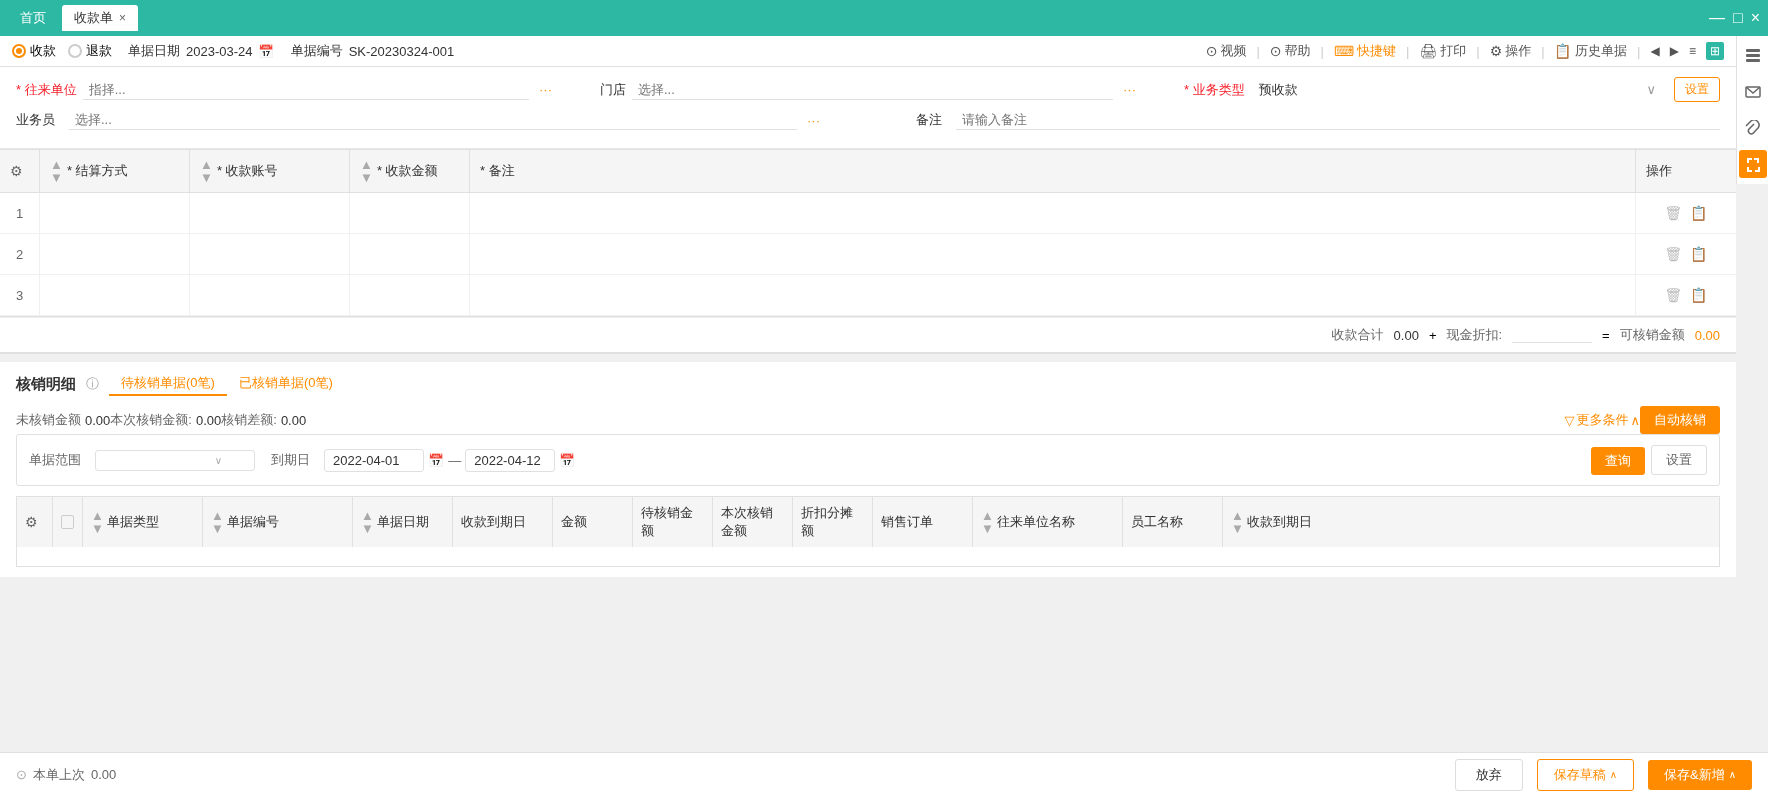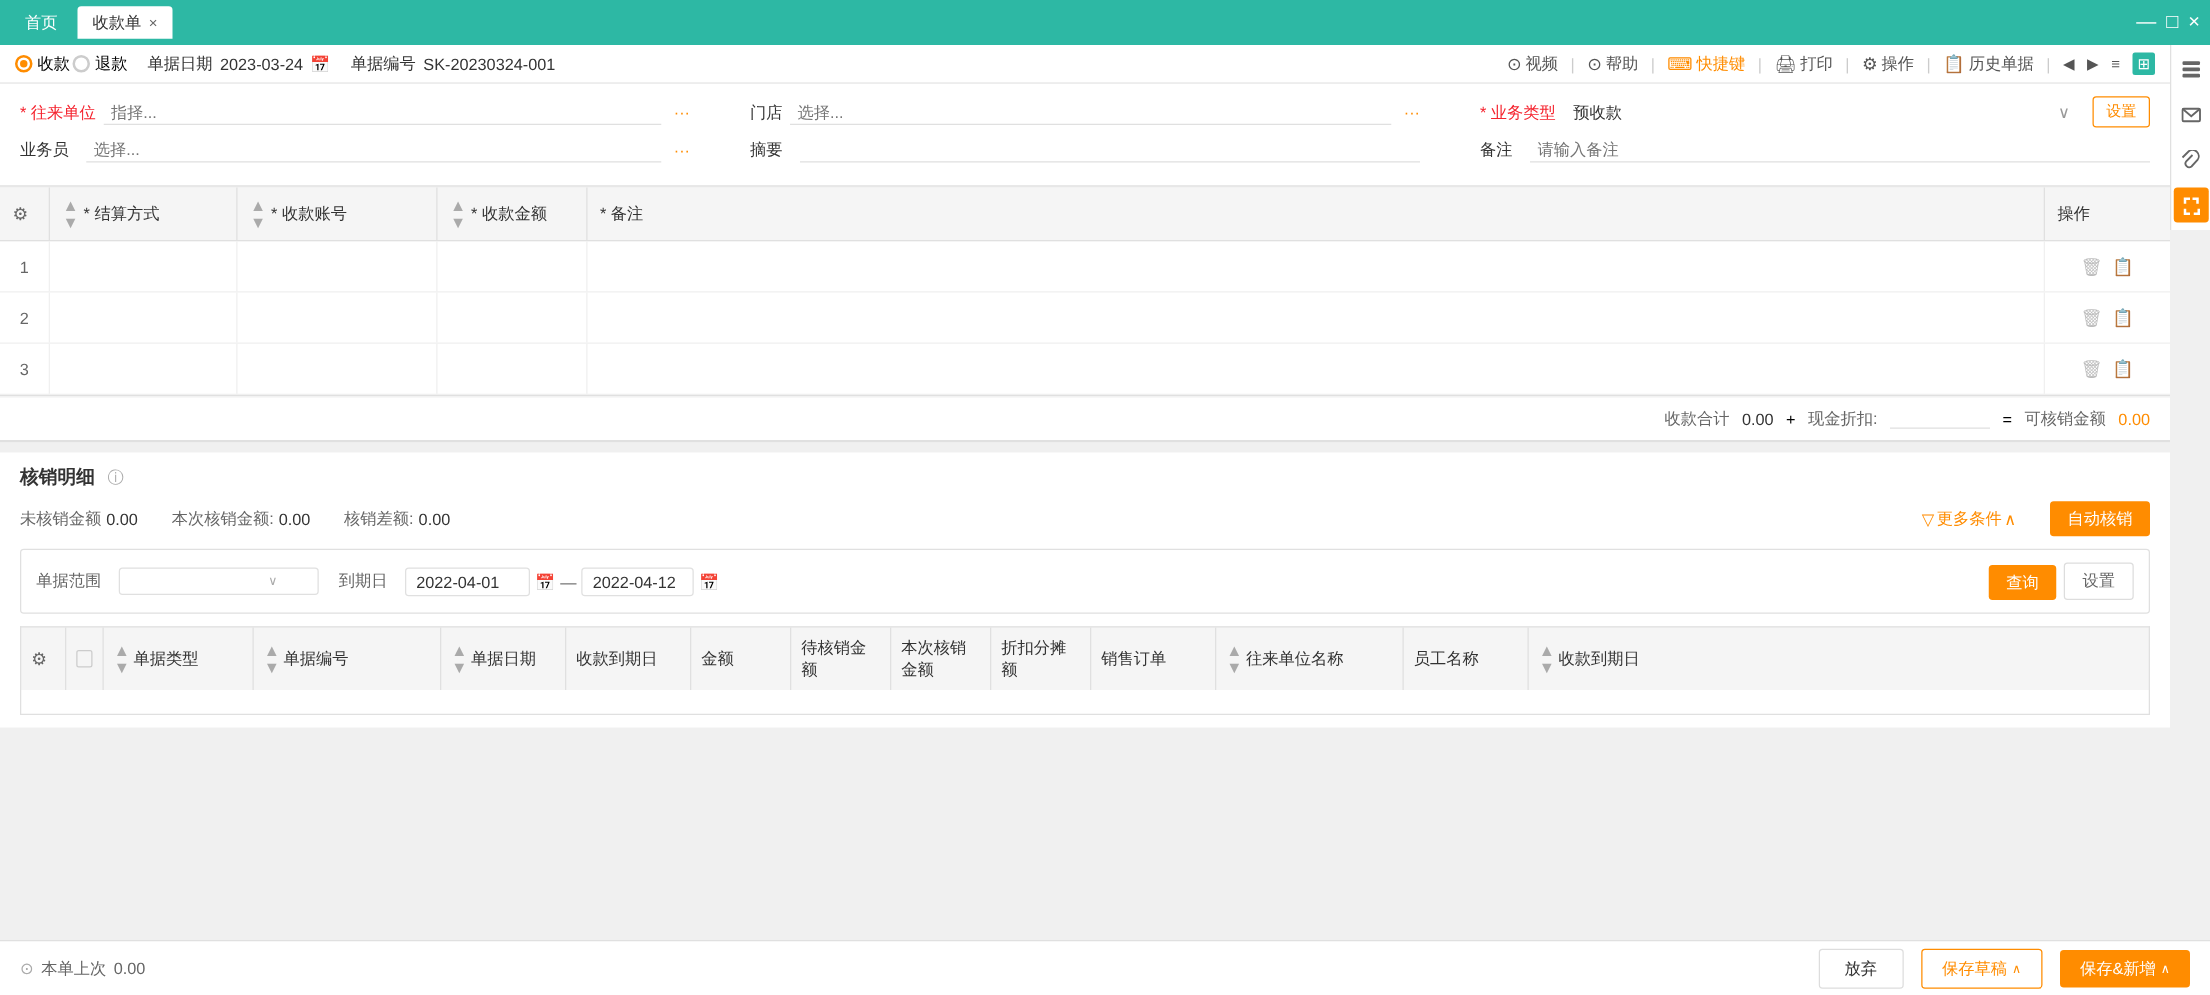--- a/index.html
+++ b/index.html
@@ -20,21 +20,21 @@
     }
     .tab-close { color: #666; cursor: pointer; font-size: 12px; }
     .tab-bar-right { display: flex; align-items: center; gap: 8px; }
     .tab-bar-right span { color: #fff; font-size: 16px; cursor: pointer; }
 
     
     .toolbar {
       background: #fff; border-bottom: 1px solid #e0e0e0; padding: 6px 12px;
       display: flex; align-items: center; gap: 16px;
     }
-    .radio-group { display: flex; align-items: center; gap: 2px; text-align: right; }
+    .radio-group { display: flex; align-items: center; gap: 12px; text-align: right; }
     .radio-item { display: flex; align-items: center; gap: 4px; cursor: pointer; }
     .radio-dot { width: 14px; height: 14px; border-radius: 50%; border: 2px solid #ccc; display: inline-block; position: relative; }
     .radio-dot.active { border-color: #ff8c00; }
     .radio-dot.active::after { content:''; width:6px; height:6px; background:#ff8c00; border-radius:50%; position:absolute; top:2px; left:2px; }
     .toolbar-actions { display: flex; align-items: center; gap: 10px; margin-left: auto; }
     .toolbar-action { display: flex; align-items: center; gap: 3px; color: #555; cursor: pointer; font-size: 12px; }
     .toolbar-action .icon { font-size: 14px; }
     .toolbar-action.highlight { color: #ff8c00; }
     .doc-info { display: flex; align-items: center; gap: 16px; }
     .doc-field { display: flex; align-items: center; gap: 6px; }
@@ -108,21 +108,21 @@
     .verification-section { background: #fff; padding: 10px 16px; }
     .section-title { display: flex; align-items: center; gap: 10px; margin-bottom: 10px; }
     .section-title h3 { font-size: 15px; color: #333; font-weight: 600; }
     .section-title .info-icon { color: #aaa; cursor: pointer; }
     .ver-tabs { display: flex; gap: 0; }
     .ver-tab {
       padding: 2px 12px; cursor: pointer; color: #ff8c00; font-size: 13px;
       border-bottom: 2px solid transparent;
     }
     .ver-tab.active { border-bottom-color: #ff8c00; }
-    .ver-stats { display: flex; align-items: center; gap: 27px; margin-bottom: 10px; }
+    .ver-stats { display: flex; align-items: center; gap: 0; margin-bottom: 0; }
     .ver-stat { display: flex; align-items: center; gap: 4px; }
     .ver-stat label { color: #666; }
     .ver-stat span { color: #333; }
     .filter-field { display: flex; align-items: center; gap: 6px; }
     .filter-field label { color: #666; white-space: nowrap; }
     .filter-field input {
       border: 1px solid #e0e0e0; border-radius: 3px; padding: 3px 8px; outline: none;
       width: 110px; color: #333; font-size: 13px;
     }
     .more-conditions { color: #ff8c00; cursor: pointer; font-size: 12px; display: flex; align-items: center; gap: 2px; }
@@ -294,24 +294,20 @@
         <button class="settings-btn" style="margin-left:12px;">设置</button>
       </div>
     </div>
     <div class="form-row">
       <div class="form-field" style="flex:2;">
         <label class="optional">业务员</label>
         <input type="text" style="width: 200px; margin-left: 8px;" placeholder="选择...">
         <span class="ellipsis">···</span>
       </div>
       <div style="width:48px;"></div>
-      <div class="form-field" style="flex:2;">
-        <label class="optional">摘要</label>
-        <input type="text" style="width: 300px; margin-left: 8px;">
-      </div>
       <div style="width:48px;"></div>
       <div class="form-field" style="flex:2;">
         <label class="optional">备注</label>
         <input type="text" style="flex: 1 1 0%; margin-left: 8px;" placeholder="请输入备注">
       </div>
     </div>
   </div>
 
   <div class="table-area" style="margin: 0 0 0 0; border-left:none; border-right:none;">
     <div class="table-header">
@@ -400,20 +396,24 @@
     <span class="label">可核销金额</span>
     <span class="orange">0.00</span>
   </div>
 
   <div class="section-divider"></div>
 
   <div class="verification-section">
     <div class="section-title">
       <h3>核销明细</h3>
       <span class="info-icon">ⓘ</span>
+      <div class="ver-tabs">
+        <div class="ver-tab active">待核销单据(0笔)</div>
+        <div class="ver-tab">已核销单据(0笔)</div>
+      </div>
     </div>
 
     <div class="ver-stats">
       <div class="ver-stat">
         <label>未核销金额</label>
         <span>0.00</span>
       </div>
       <div class="ver-stat">
         <label>本次核销金额:</label>
         <span>0.00</span>

